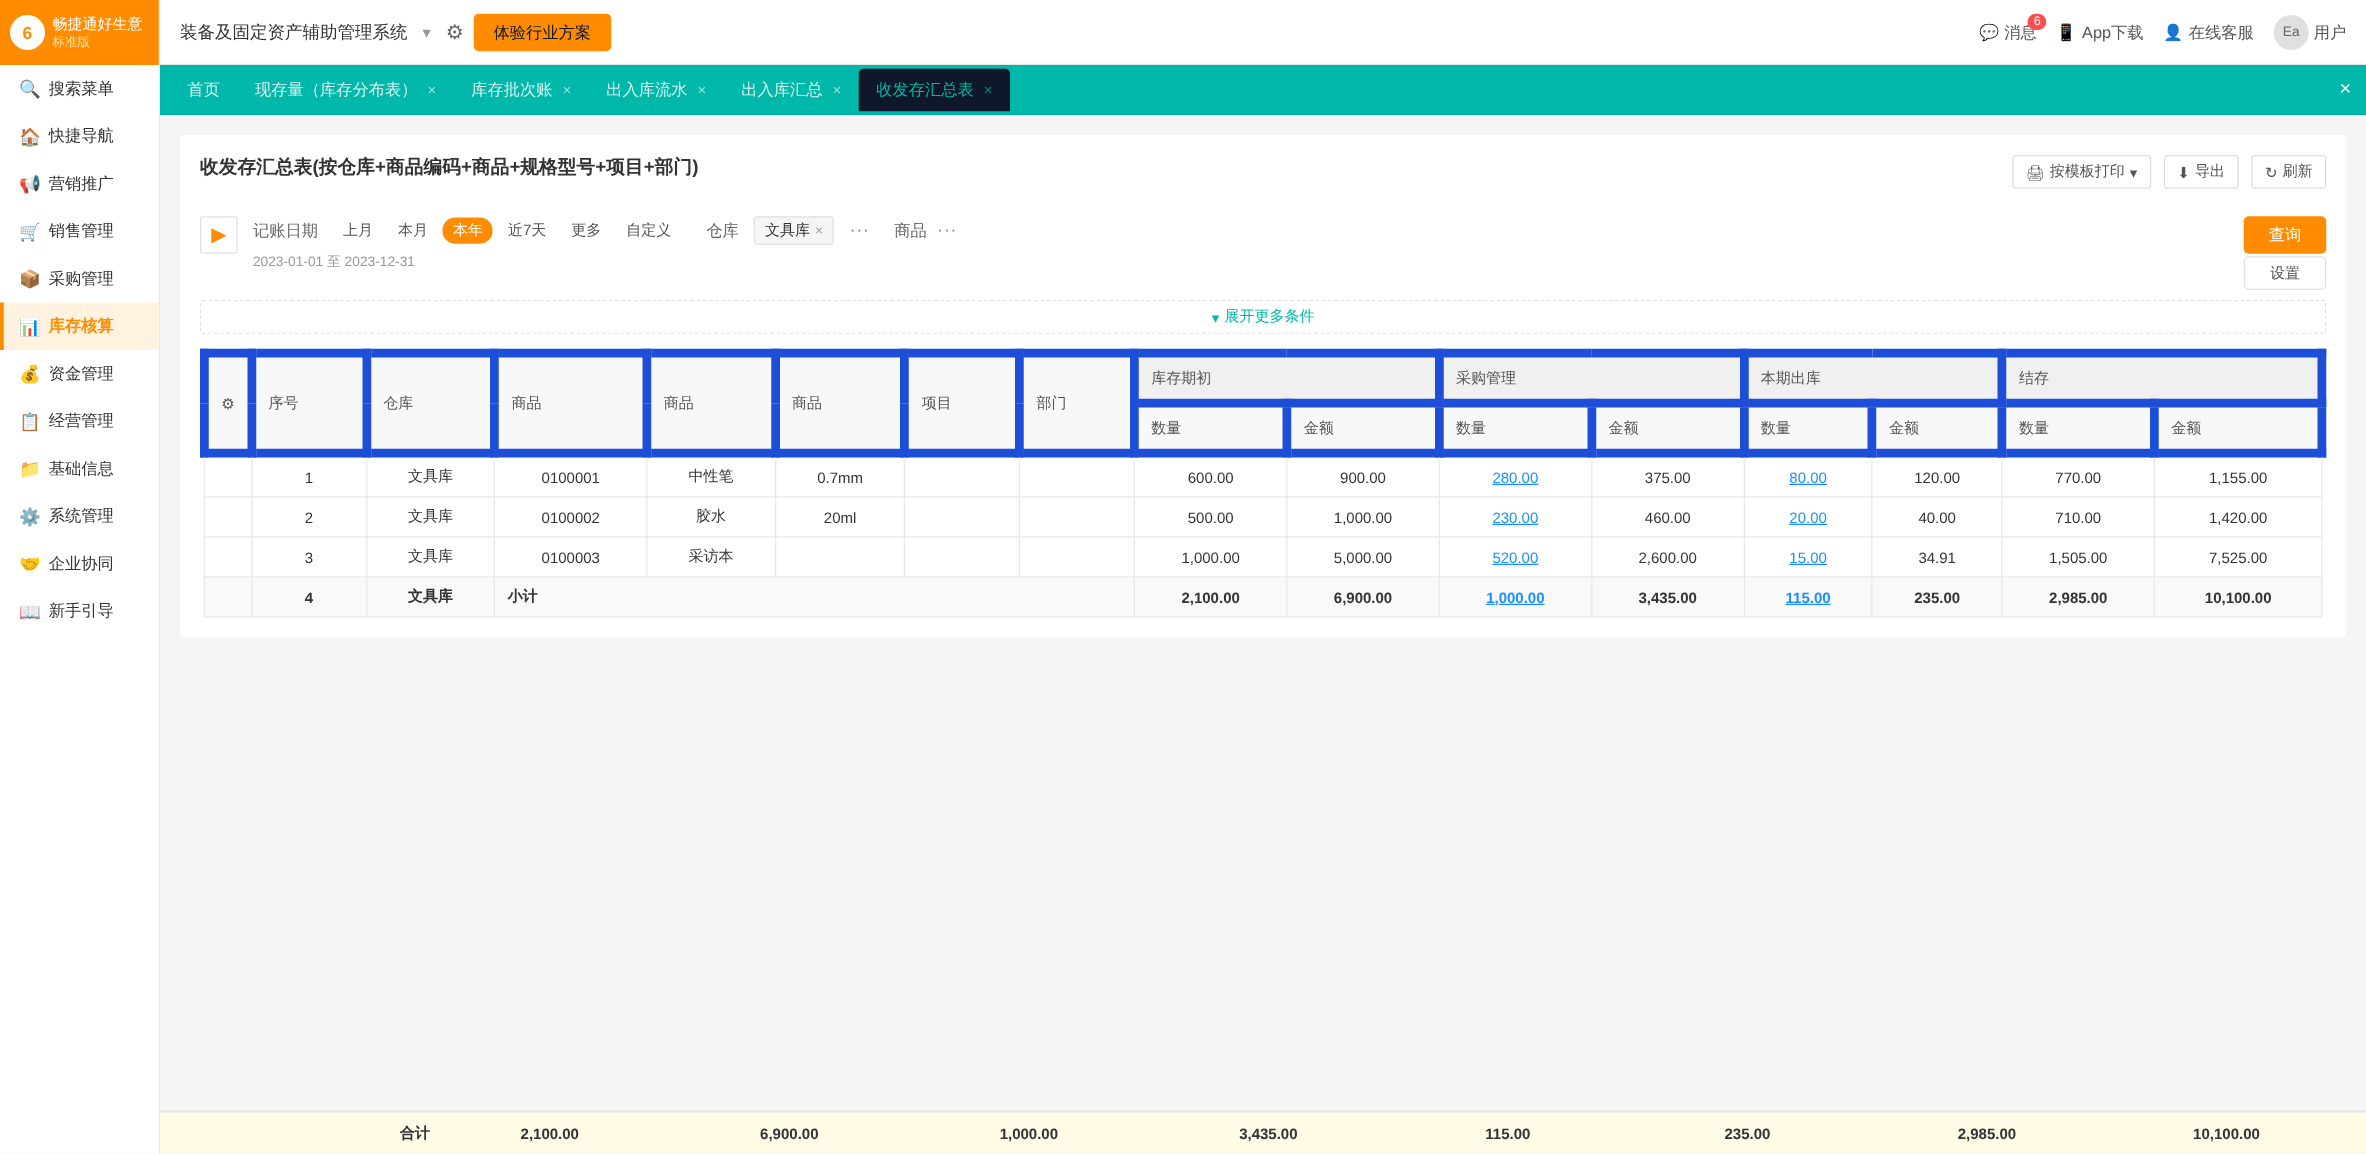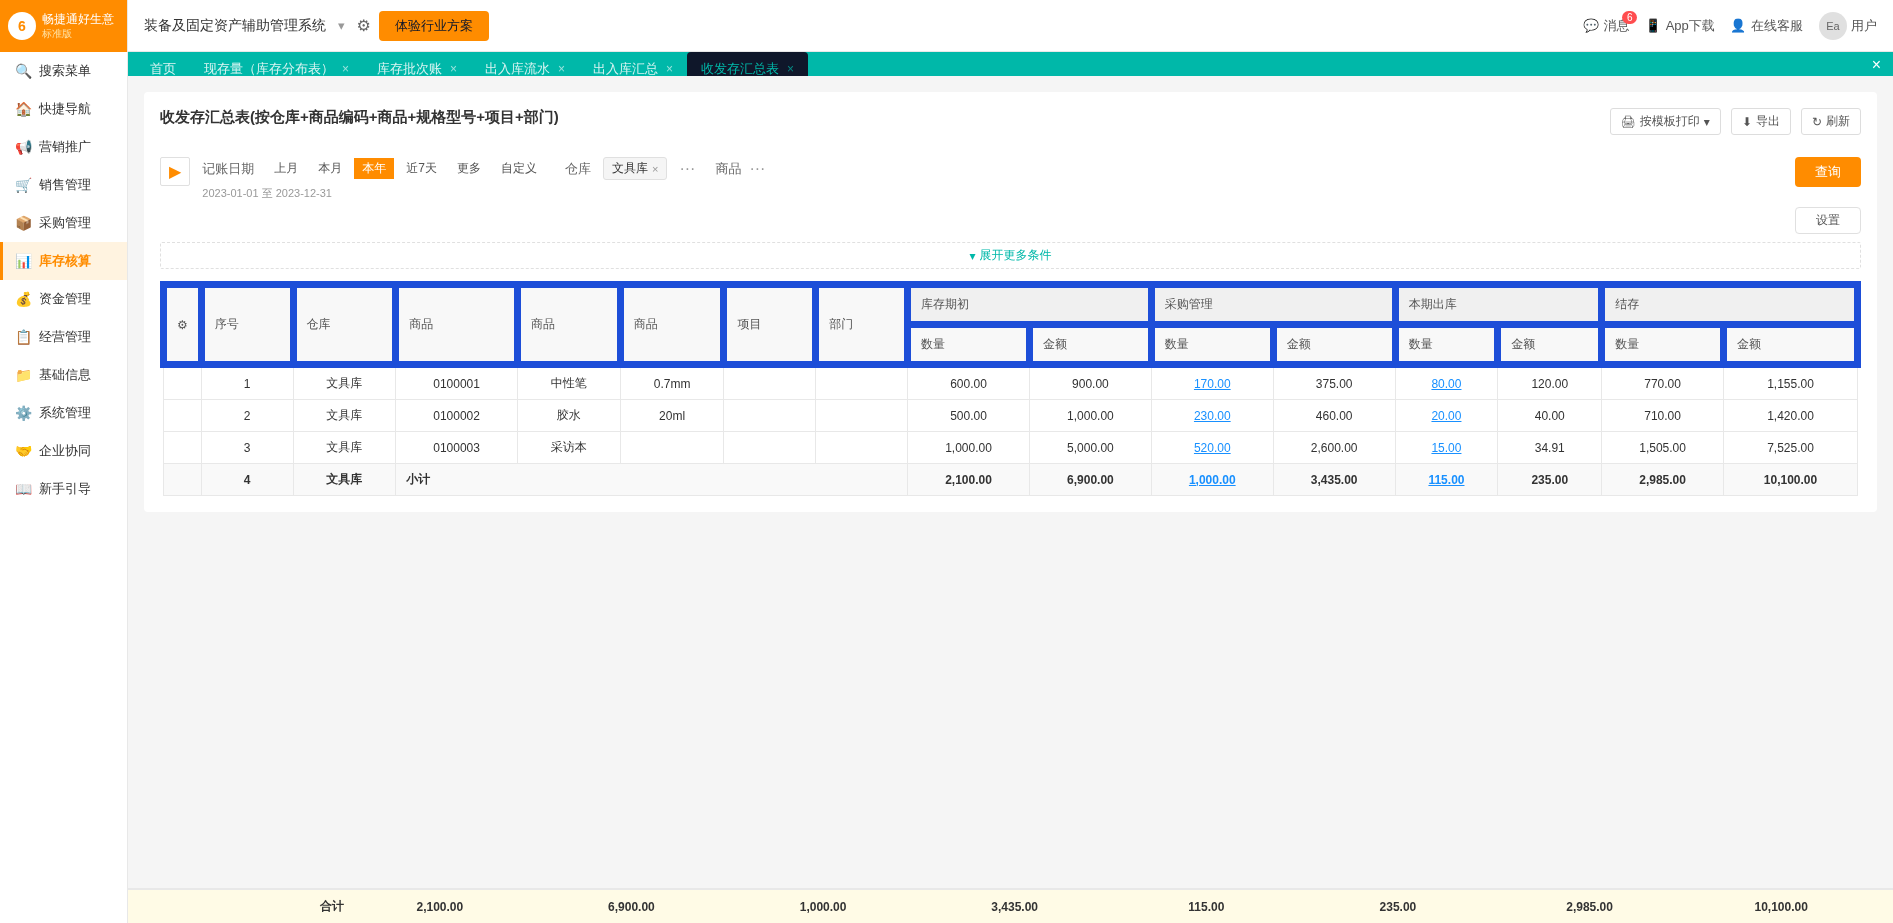--- a/index.html
+++ b/index.html
@@ -25,45 +25,45 @@
     .system-title { font-size: 14px; color: #333; }
     .system-title-arrow { color: #999; margin: 0 4px; }
     .settings-btn { color: #666; cursor: pointer; font-size: 16px; }
     .try-btn { background: #ff8c00; color: #0f172a; border: none; padding: 6px 16px; border-radius: 4px; cursor: pointer; font-size: 13px; }
     .top-header-right { display: flex; align-items: center; gap: 16px; color: #555; font-size: 13px; }
     .top-header-right-item { display: flex; align-items: center; gap: 4px; cursor: pointer; position: relative; }
     .badge { background: #ff4d4f; color: #fff; border-radius: 10px; font-size: 10px; padding: 1px 5px; position: absolute; top: -6px; right: -8px; }
     .user-avatar { width: 28px; height: 28px; background: #e0e0e0; border-radius: 50%; display: flex; align-items: center; justify-content: center; font-size: 11px; color: #666; }
 
     
-    .tab-bar { background: #00b8a9; display: flex; align-items: flex-start; padding: 0 8px; height: 24px; }
+    .tab-bar { background: #00b8a9; display: flex; align-items: center; padding: 0 8px; height: 40px; }
     .tab-item { padding: 8px 14px; color: rgba(255,255,255,0.85); cursor: pointer; font-size: 13px; display: flex; align-items: center; gap: 6px; border-radius: 4px 4px 0 0; white-space: nowrap; }
     .tab-item.active { background: #0f172a; color: #00b8a9; font-weight: 500; }
     .tab-close { font-size: 12px; color: inherit; opacity: 0.7; margin-left: 2px; }
     .tab-bar-close { margin-left: auto; color: #fff; cursor: pointer; font-size: 16px; padding: 4px; }
 
     
     .page-content { flex: 1; overflow-y: auto; padding: 16px; background: #f5f5f5; }
     .page-card { background: #fff; border-radius: 4px; padding: 16px; }
     .page-title { font-size: 15px; font-weight: bold; color: #333; margin-bottom: 16px; }
 
     
     .filter-bar { display: flex; align-items: flex-start; gap: 12px; margin-bottom: 8px; }
     .filter-toggle-btn { background: #fff; border: 1px solid #e0e0e0; color: #ff8c00; padding: 4px 8px; cursor: pointer; border-radius: 2px; font-size: 16px; }
     .filter-section { flex: 1; }
     .filter-row { display: flex; align-items: center; gap: 12px; margin-bottom: 6px; flex-wrap: wrap; }
     .filter-label { color: #666; font-size: 13px; white-space: nowrap; }
     .date-quick-btns { display: flex; gap: 4px; }
     .date-quick-btn { padding: 2px 8px; border: none; background: none; cursor: pointer; color: #555; font-size: 12px; border-radius: 2px; }
-    .date-quick-btn.active { background: #ff8c00; color: #fff; border-radius: 0; }
+    .date-quick-btn.active { background: #ff8c00; color: #fff; border-radius: 10px; }
     .date-range { font-size: 11px; color: #999; margin-top: 2px; }
     .filter-tag { display: flex; align-items: center; gap: 4px; background: #f5f5f5; border: 1px solid #e0e0e0; border-radius: 3px; padding: 2px 8px; font-size: 12px; color: #333; }
     .filter-tag-close { cursor: pointer; color: #999; font-size: 11px; }
     .filter-more { color: #999; cursor: pointer; font-size: 16px; }
-    .filter-actions { display: flex; flex-direction: column; gap: 20px; margin-left: auto; }
+    .filter-actions { display: flex; flex-direction: column; gap: 2px; margin-left: auto; }
     .query-btn { background: #ff8c00; color: #fff; border: none; padding: 6px 20px; border-radius: 4px; cursor: pointer; font-size: 13px; }
     .settings-small-btn { background: #fff; border: 1px solid #e0e0e0; color: #555; padding: 4px 12px; border-radius: 4px; cursor: pointer; font-size: 12px; text-align: center; }
 
     
     .expand-more { display: flex; align-items: center; justify-content: center; gap: 4px; color: #00b8a9; cursor: pointer; font-size: 12px; margin-bottom: 12px; border: 1px dashed #e0e0e0; padding: 4px; border-radius: 2px; }
     .toolbar-right-btn { color: #555; cursor: pointer; font-size: 12px; display: flex; align-items: center; gap: 4px; border: none; background: none; }
 
     
     .data-table { width: 100%; border-collapse: collapse; font-size: 12px; }
     .data-table th { background: #f8f8f8; color: #555; font-weight: 500; padding: 8px 10px; text-align: left; border: 7px solid #1d4ed8; white-space: nowrap; }
@@ -301,21 +301,21 @@
             <td></td>
             <td>1</td>
             <td>文具库</td>
             <td>0100001</td>
             <td>中性笔</td>
             <td>0.7mm</td>
             <td></td>
             <td></td>
             <td>600.00</td>
             <td>900.00</td>
-            <td class="link">170.00</td>
+            <td class="link">280.00</td>
             <td>375.00</td>
             <td class="link">80.00</td>
             <td>120.00</td>
             <td>770.00</td>
             <td>1,155.00</td>
           </tr>
 
           <tr>
             <td></td>
             <td>2</td>

